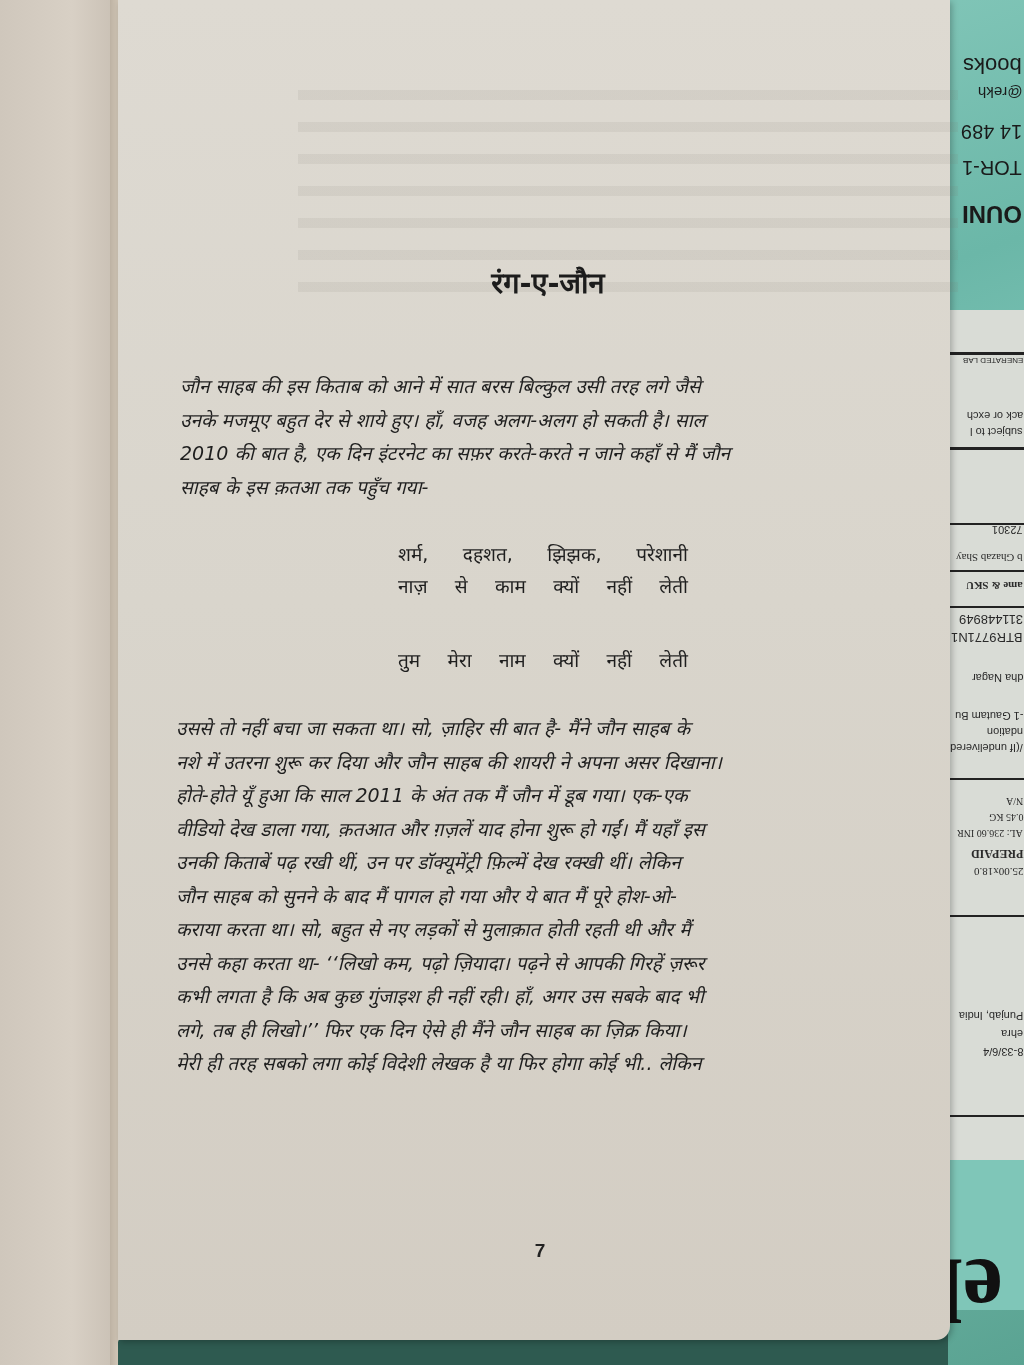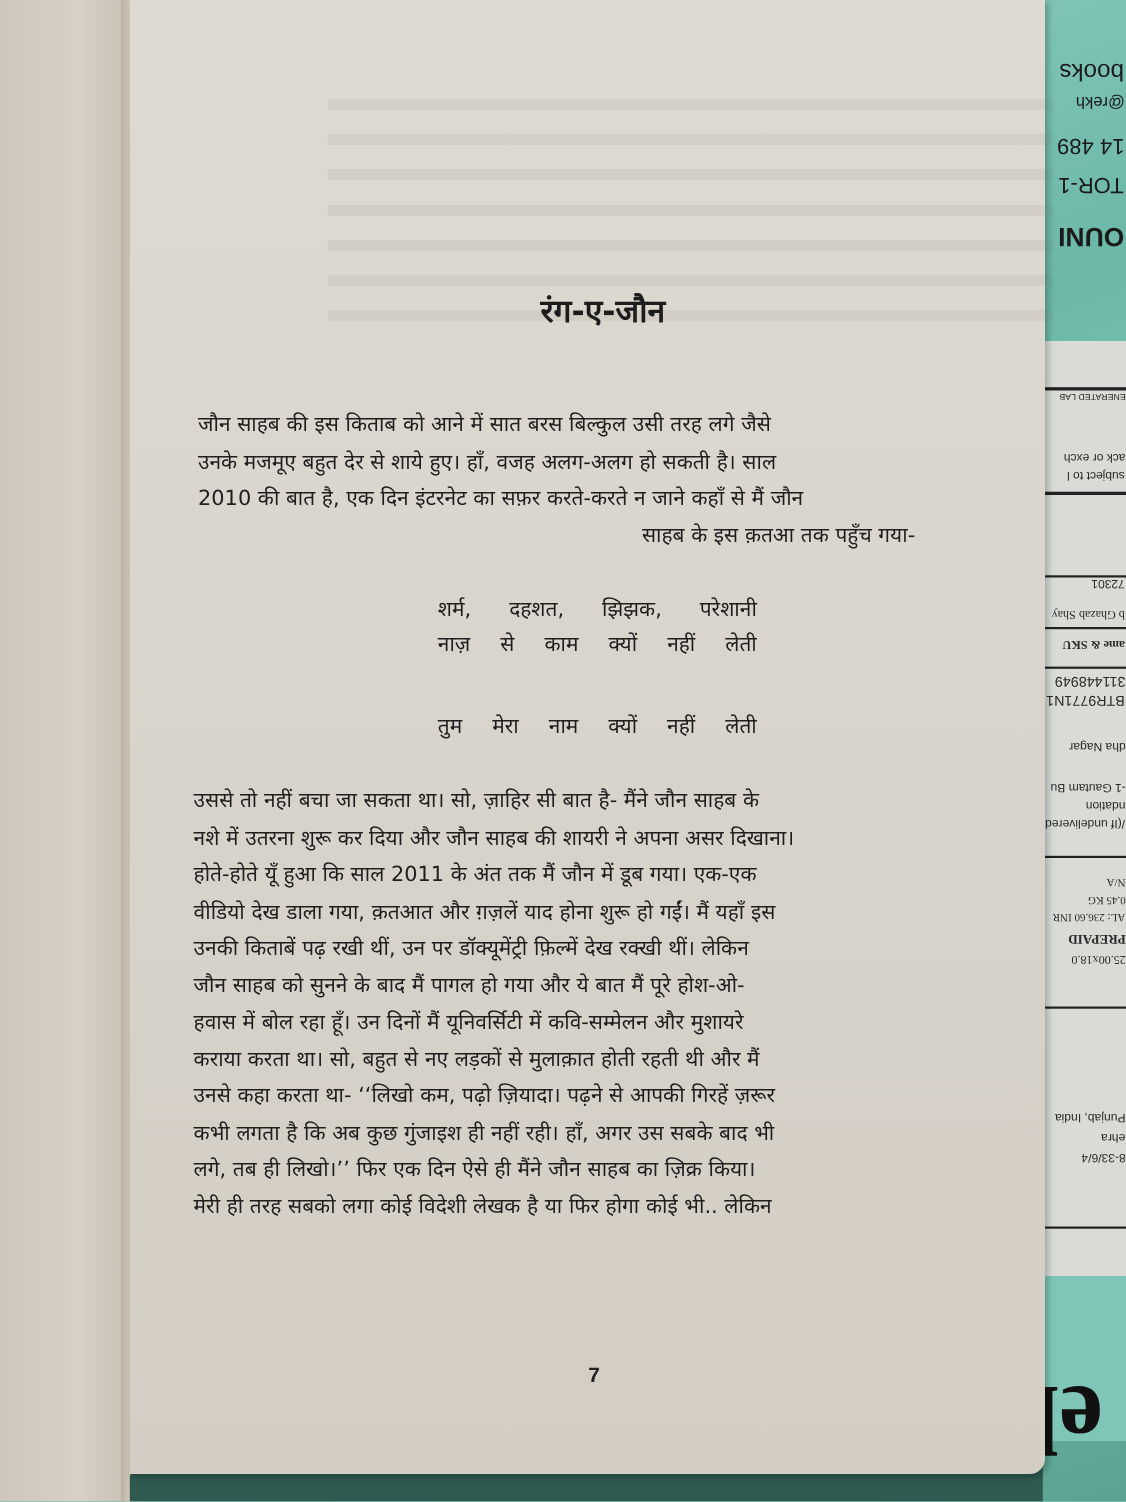--- a/index.html
+++ b/index.html
@@ -57,21 +57,21 @@
     border-top-left-radius:40px 14px;
   }
   .title{
     position:absolute;left:0;right:0;top:262px;text-align:center;
     font-family:"DejaVu Sans", sans-serif;font-weight:bold;font-size:29px;color:#1c1c1c;
     padding-left:28px;
   }
   .text{
     position:absolute;left:62px;width:652px;
     font-family:"DejaVu Sans", sans-serif;font-size:19px;color:#1e1e1e;
-    line-height:33.5px;text-align:justify;
+    line-height:33.5px;text-align:justify;font-style:italic;
   }
   .para p{margin:0;}
   .indent{text-indent:30px;}
   .verse{
     position:absolute;left:280px;width:290px;
     font-family:"DejaVu Sans", sans-serif;font-size:19px;color:#1e1e1e;
   }
   .verse .line{display:flex;justify-content:space-between;height:32px;line-height:32px;}
   .page-number{
     position:absolute;left:0;right:0;top:1240px;text-align:center;
@@ -136,21 +136,21 @@
 
 <div class="page">
   <div class="bleed"></div>
 
   <div class="title">रंग-ए-जौन</div>
 
   <div class="text para" style="top:370px;">
     <p>जौन साहब की इस किताब को आने में सात बरस बिल्कुल उसी तरह लगे जैसे</p>
     <p>उनके मजमूए बहुत देर से शाये हुए। हाँ, वजह अलग-अलग हो सकती है। साल</p>
     <p>2010 की बात है, एक दिन इंटरनेट का सफ़र करते-करते न जाने कहाँ से मैं जौन</p>
-    <p style="text-align:right;">साहब के इस क़तआ तक पहुँच गया-</p>
+    <p style="text-align:left;">साहब के इस क़तआ तक पहुँच गया-</p>
   </div>
 
   <div class="verse" style="top:538px;">
     <div class="line">
       <span>शर्म,</span>
       <span>दहशत,</span>
       <span>झिझक,</span>
       <span>परेशानी</span>
     </div>
     <div class="line">
@@ -172,21 +172,20 @@
     </div>
   </div>
 
   <div class="text para" style="top:712px;left:58px;width:660px;">
     <p>उससे तो नहीं बचा जा सकता था। सो, ज़ाहिर सी बात है- मैंने जौन साहब के</p>
     <p>नशे में उतरना शुरू कर दिया और जौन साहब की शायरी ने अपना असर दिखाना।</p>
     <p>होते-होते यूँ हुआ कि साल 2011 के अंत तक मैं जौन में डूब गया। एक-एक</p>
     <p>वीडियो देख डाला गया, क़तआत और ग़ज़लें याद होना शुरू हो गईं। मैं यहाँ इस</p>
     <p>उनकी किताबें पढ़ रखी थीं, उन पर डॉक्यूमेंट्री फ़िल्में देख रक्खी थीं। लेकिन</p>
     <p>जौन साहब को सुनने के बाद मैं पागल हो गया और ये बात मैं पूरे होश-ओ-</p>
-    <p>हवास में बोल रहा हूँ। उन दिनों मैं यूनिवर्सिटी में कवि-सम्मेलन और मुशायरे</p>
     <p>कराया करता था। सो, बहुत से नए लड़कों से मुलाक़ात होती रहती थी और मैं</p>
     <p>उनसे कहा करता था- ‘‘लिखो कम, पढ़ो ज़ियादा। पढ़ने से आपकी गिरहें ज़रूर</p>
     <p>कभी लगता है कि अब कुछ गुंजाइश ही नहीं रही। हाँ, अगर उस सबके बाद भी</p>
     <p>लगे, तब ही लिखो।’’ फिर एक दिन ऐसे ही मैंने जौन साहब का ज़िक्र किया।</p>
     <p>मेरी ही तरह सबको लगा कोई विदेशी लेखक है या फिर होगा कोई भी.. लेकिन</p>
   </div>
 
   <div class="page-number">7</div>
 </div>
 

